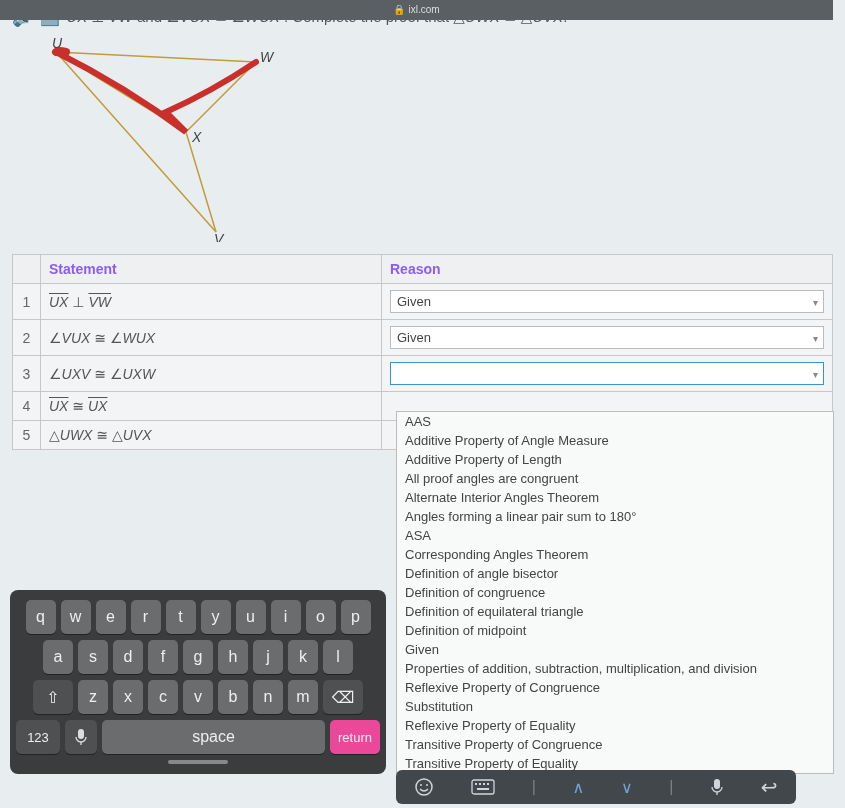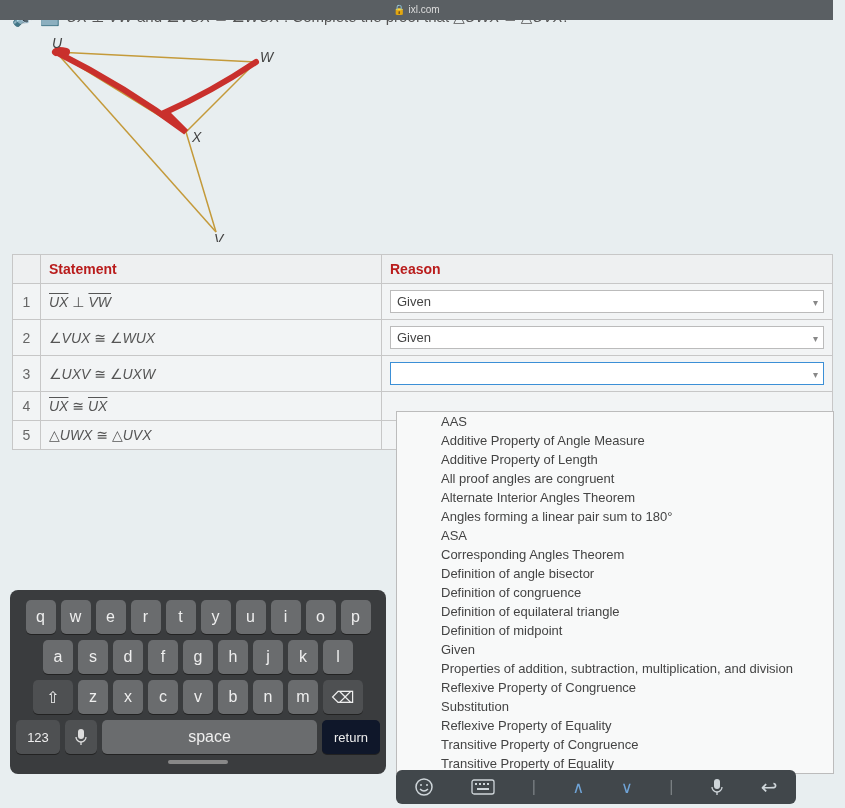--- a/index.html
+++ b/index.html
@@ -50,21 +50,21 @@
     width: 100%;
     font-size: 14px;
   }
   .proof-table th, .proof-table td {
     border: 1px solid #c7c7c7;
     padding: 6px 8px;
     text-align: left;
     background: #f2f4f5;
     color: #555;
   }
-  .proof-table th { background: #eef0f1; font-weight: bold; color:#b91c1c}
+  .proof-table th { background: #eef0f1; font-weight: bold; color:#8b5cf6}
   .proof-table .numcol { width: 28px; text-align: center; color:#666;}
   .reason-select {
     width: 100%;
     border: 1px solid #bbb;
     background: #fff;
     font-size: 13px;
     padding: 3px 18px 3px 6px;
     color: #444;
     appearance: none;
     position: relative;
@@ -89,21 +89,20 @@
     border: 1px solid #bcbcbc;
     font-size: 13px;
     color: #444;
     max-height: 380px;
     overflow: hidden;
   }
   .dropdown-list div {
     padding: 1px 8px;
     line-height: 17px;
     white-space: nowrap;
-    margin-left: 36px;
   }
 
   
   .kbd {
     position: absolute;
     left: 10px;
     bottom: 34px;
     width: 376px;
     background: #3a3c3e;
     border-radius: 8px;
@@ -114,21 +113,21 @@
     background:#6a6c6e;
     color:#eee;
     border-radius:5px;
     min-width:30px; height:34px;
     display:flex; align-items:center; justify-content:center;
     font-size:16px;
     box-shadow: 0 1px 0 #222;
   }
   .key.dark { background:#4e5052; }
   .key.space { flex:1; font-size:16px;}
-  .key.ret { width:58px; font-size:13px; background:#0f172a;text-align:right;}
+  .key.ret { width:50px; font-size:13px; background:#ec4899;text-align:right;}
   .key.num { width:44px; font-size:13px; background:#4e5052;}
   .kbd-handle {
     width:60px; height:4px; background:#888; border-radius:3px;
     margin: 6px auto 0;
   }
 
   
   .bottom-bar {
     position:absolute;
     left:396px; bottom:4px;

